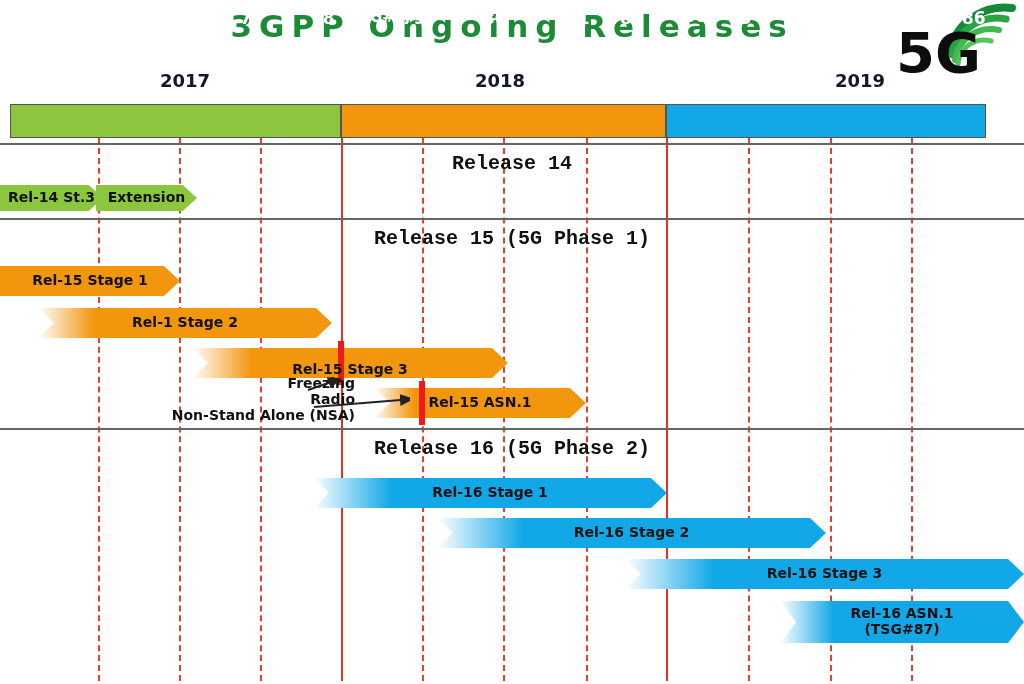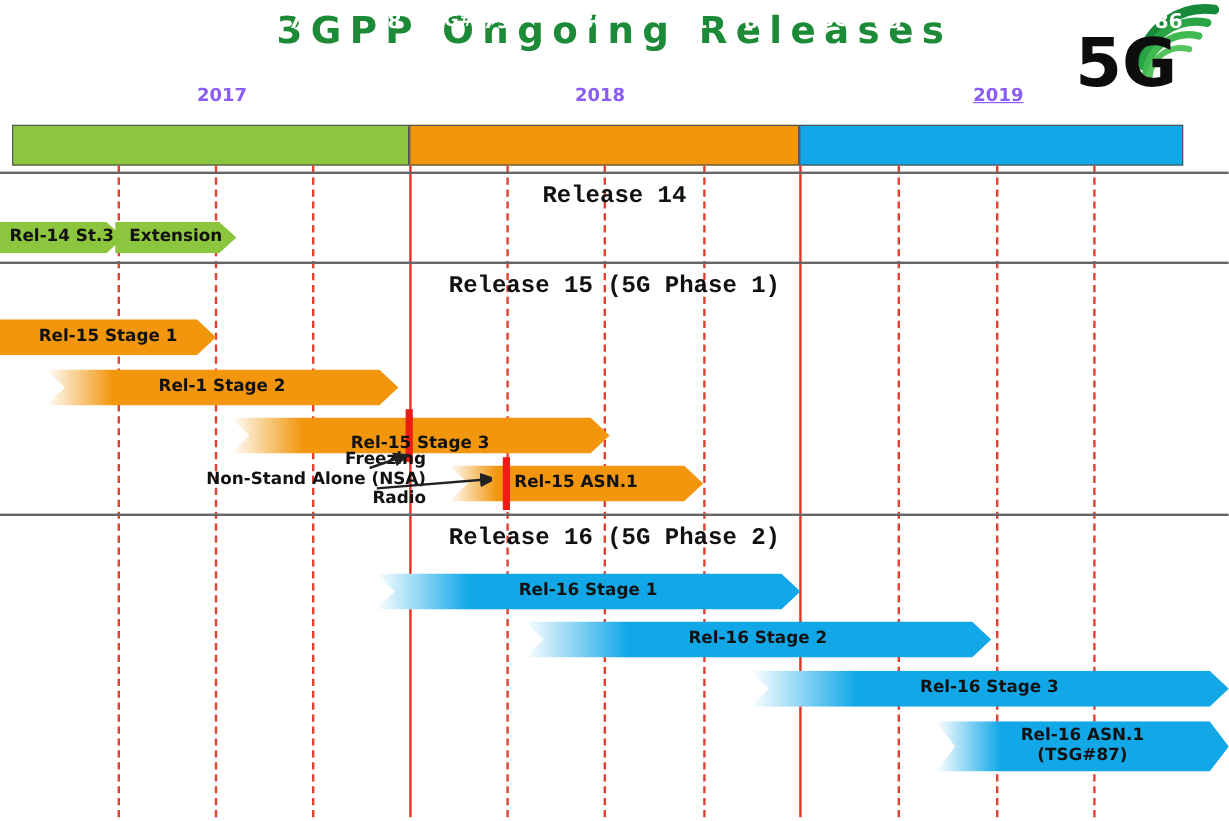--- a/index.html
+++ b/index.html
@@ -13,21 +13,21 @@
   
   .title{
     position:absolute;left:0;top:8px;width:1024px;text-align:center;
     font-size:31px;font-weight:bold;letter-spacing:7px;
     color:#1c8a36;font-family:"DejaVu Sans",sans-serif;
   }
   .logo-lte{position:absolute;left:14px;top:0px;width:126px;height:80px;}
   .logo-5g{position:absolute;left:892px;top:0px;width:126px;height:78px;}
 
   .yearlabel{
-    position:absolute;top:70px;font-size:15px;font-weight:bold;color:#8b5cf6;
+    position:absolute;top:70px;font-size:18px;font-weight:bold;color:#0f172a;
     transform:translateX(-50%);font-family:"DejaVu Sans",sans-serif;
   }
 
   
   .tsgband{position:absolute;top:104px;height:34px;box-sizing:border-box;
            border:1.5px solid #555;}
   .tsgtxt{position:absolute;color:#ffffff;font-weight:bold;font-size:17px;
           top:8px;font-family:"DejaVu Sans",sans-serif;white-space:nowrap;}
   .tsgtxt.lbl{font-size:15px;}
 
@@ -81,21 +81,21 @@
       <g fill="none" stroke="#55c45c" stroke-width="5" stroke-linecap="round">
         <path d="M66 64 A26 26 0 0 1 99 41"></path>
       </g>
       <text x="4" y="72" font-family="DejaVu Sans, sans-serif" font-size="56" font-weight="bold" fill="#0d0d0d">5G</text>
     </svg>
   </div>
 
   <div id="years">
       <div class="yearlabel" style="left: 185px;">2017</div>
       <div class="yearlabel" style="left: 500px;">2018</div>
-      <div class="yearlabel" style="left: 832px; text-decoration: underline;">2019</div>
+      <div class="yearlabel" style="left: 860px;">2019</div>
     </div>
 
   <div id="tsg">
       <div class="tsgband" style="left: 10px; width: 331px; background: rgb(140, 198, 62);"></div>
       <div class="tsgtxt lbl" style="left: 18px;">TSG#</div>
       <div class="tsgtxt" style="left: 72px;">75</div>
       <div class="tsgtxt" style="left: 155px;">76</div>
       <div class="tsgtxt" style="left: 240px;">77</div>
       <div class="tsgtxt" style="left: 311px;">78</div>
       <div class="tsgband" style="left: 341px; width: 325px; background: rgb(242, 150, 13);"></div>
@@ -248,22 +248,22 @@
       </div>
     </div>
 
   <div id="freezes">
       <div class="freeze" style="left: 338px; top: 341px; height: 44px;"></div>
       <div class="freeze" style="left: 419px; top: 381px; height: 44px;"></div>
     </div>
 
   <div class="annot" style="left:150px;top:375px;width:205px;">
     <div>Freezing</div>
+    <div>Radio</div>
     <div>Non-Stand Alone (NSA)</div>
-    <div>Radio</div>
   </div>
   <svg class="arrow" style="left:300px;top:365px;" width="110" height="60">
     <defs>
       <marker id="ah" markerWidth="8" markerHeight="8" refX="6" refY="3" orient="auto">
           <path d="M0,0 L7,3 L0,6 z" fill="#222"></path>
         </marker>
     </defs>
     <line x1="8" y1="25" x2="40" y2="14" stroke="#222" stroke-width="2" marker-end="url(#ah)"></line>
     <line x1="14" y1="42" x2="112" y2="34" stroke="#222" stroke-width="2" marker-end="url(#ah)"></line>
   </svg>

